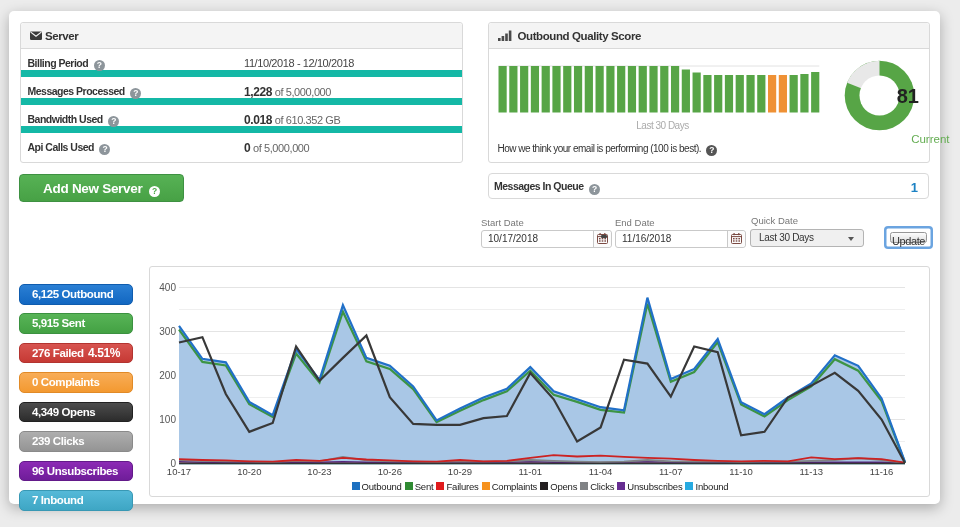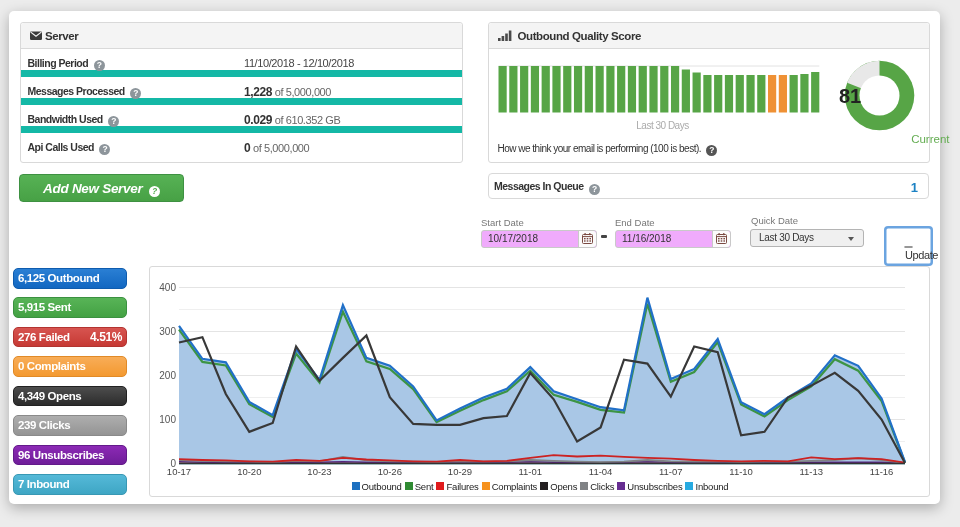--- a/index.html
+++ b/index.html
@@ -14,39 +14,39 @@
 .row:last-child { border-bottom:none; }
 .rlabel { position:absolute; left:7px; top:7.5px; font-size:10.5px; letter-spacing:-0.5px; font-weight:bold; color:#333; }
 .rval { position:absolute; left:223.5px; top:7.5px; font-size:11px; letter-spacing:-0.4px; color:#666; }
 .rval b { font-size:12px; color:#333;margin-top:8px; }
 .q { display:inline-block; width:11px; height:11px; border-radius:50%; background:#8d959b;
   color:#fff; font-size:8.5px; font-weight:bold; text-align:center; line-height:11px;
   margin-left:3px; vertical-align:-1.5px; }
 .ql { background:#fff; color:#4ca848; }
 .addbtn { position:absolute; left:19px; top:173.5px; width:165px; height:28.5px;
   background:linear-gradient(to bottom,#57b255,#47a145); border:1px solid #3e9142; border-radius:4px;
-  color:#fff; font-size:13.5px; letter-spacing:-0.3px; font-weight:bold; text-align:center; line-height:27px;font-style:italic; }
-.badge { position:absolute; left:13px; width:114px; height:20.5px; border:1px solid;
+  color:#fff; font-size:13.5px; letter-spacing:-0.3px; font-weight:bold; text-align:center; line-height:27px; }
+.badge { position:absolute; left:19px; width:114px; height:20.5px; border:1px solid;
   border-radius:5px; color:#fff; font-size:11.5px; letter-spacing:-0.4px; font-weight:bold; line-height:19px;
-  padding:0 4px; }
+  padding:0 12px;margin-top:16px; }
 .badge .pct { float:right; font-size:12px; }
 .miq { position:absolute; left:488px; top:172.5px; width:441px; height:26.5px;
   border:1px solid #d9d9d9; border-radius:4px; background:#fff; }
 .dlabel { position:absolute; font-size:9.5px; color:#777; }
-.dinput { position:absolute; height:18px; width:116px; background:#f0abfc; border:1px solid #c9c9c9;
+.dinput { position:absolute; height:18px; width:131px; background:#ffffff; border:1px solid #c9c9c9;
   border-radius:3px; font-size:10px; color:#333; line-height:16px; padding-left:6px; }
 .daddon { position:absolute; right:0; top:0; width:18px; height:16px; background:#fbfbfb;
   border-left:1px solid #c9c9c9; border-radius:0 3px 3px 0; text-align:center; padding-top:2.5px; }
 .sel { position:absolute; left:750px; top:229px; width:114px; height:17.5px; background:#f0f0f0;
   border:1px solid #b4b4b4; border-radius:3px; font-size:10px; letter-spacing:-0.3px; color:#333; line-height:15.5px;
   padding-left:8px; }
 .sel .arr { position:absolute; right:9px; top:6.5px; width:0; height:0; border-left:3px solid transparent;
   border-right:3px solid transparent; border-top:4px solid #555; }
 .upd { position:absolute; left:884px; top:226px; width:49px; height:23px; border-radius:4px;
-  box-shadow:0 0 0 2.5px #6ba4e0 inset; padding:20px; }
+  box-shadow:0 0 0 2.5px #6ba4e0 inset; padding:6px; }
 .upd .inner { width:100%; height:100%; background:linear-gradient(to bottom,#fdfdfd,#dedede);
   border:1px solid #979797; border-radius:2.5px; font-size:11px; letter-spacing:-0.4px; color:#333; text-align:center;
   line-height:16px; }
 .li { display:inline-block; margin:0 1.5px; font-size:9.5px; letter-spacing:-0.2px; color:#222; }
 .sq { display:inline-block; width:8px; height:8px; margin-right:2px; vertical-align:-0.5px; }
 </style></head>
 <body>
 <div class="card"></div>
 
 <div class="panel" style="left:19.5px;top:22px;width:443.5px;height:140.5px">
@@ -57,21 +57,21 @@
   <div class="row">
       <span class="rlabel">Billing Period <span class="q">?</span></span>
       <span class="rval" style="font-size:11px;color:#444">11/10/2018 - 12/10/2018</span>
     </div>
   <div class="row">
       <span class="rlabel">Messages Processed <span class="q">?</span></span>
       <span class="rval"><b>1,228</b> of 5,000,000</span>
     </div>
   <div class="row">
       <span class="rlabel">Bandwidth Used <span class="q">?</span></span>
-      <span class="rval"><b>0.029</b> of 610.352 GB</span>
+      <span class="rval"><b>0.018</b> of 610.352 GB</span>
     </div>
   <div class="row">
       <span class="rlabel">Api Calls Used <span class="q">?</span></span>
       <span class="rval"><b>0</b> of 5,000,000</span>
     </div>
 </div>
 
 <div class="addbtn">Add New Server <span class="q ql">?</span></div>
 
 <div class="panel" style="left:487.5px;top:22px;width:442px;height:140.5px">
@@ -112,21 +112,21 @@
 <rect x="289.78" y="52.0" width="8.2" height="37.5" fill="#ef9135"></rect>
 <rect x="300.56" y="52.0" width="8.2" height="37.5" fill="#57a546"></rect>
 <rect x="311.34" y="51.0" width="8.2" height="38.5" fill="#57a546"></rect>
 <rect x="322.12" y="49.0" width="8.2" height="40.5" fill="#57a546"></rect>
 </svg>
   <svg width="440" height="138" viewBox="0 0 440 138" style="position:absolute;left:0;top:0">
 <circle cx="390.5" cy="72.5" r="34.8" fill="#57a546"></circle>
 <path d="M 390.5 72.5 L 390.5 37.7 A 34.8 34.8 0 0 0 358.14 59.69 Z" fill="#e8e8e8"></path>
 <circle cx="390.5" cy="72.5" r="20" fill="#fff"></circle>
 </svg>
-  <div style="position:absolute;left:350.5px;top:62.5px;width:80px;height:20px;line-height:20px;text-align:left;font-size:20px;font-weight:bold;color:#222">81</div>
+  <div style="position:absolute;left:350.5px;top:62.5px;width:80px;height:20px;line-height:20px;text-align:right;font-size:20px;font-weight:bold;color:#222">81</div>
   <div style="position:absolute;left:12px;top:97.5px;width:324px;text-align:center;font-size:10px;line-height:10px;letter-spacing:-0.5px;color:#ababab">Last 30 Days</div>
   <div style="position:absolute;left:9px;top:119.5px;font-size:10px;letter-spacing:-0.5px;color:#333">How we think your email is performing (100 is best). <span class="q" style="background:#555;letter-spacing:0">?</span></div>
   <div style="position:absolute;left:321px;top:109.5px;width:140px;text-align:right;font-size:11.5px;color:#64ad52">Current</div>
 </div>
 
 <div class="miq">
   <span style="position:absolute;left:5px;top:6.5px;font-size:10.5px;letter-spacing:-0.5px;font-weight:bold;color:#333">Messages In Queue <span class="q">?</span></span>
   <span style="position:absolute;right:10px;top:6px;font-size:13px;font-weight:bold;color:#1c82c4">1</span>
 </div>
 

